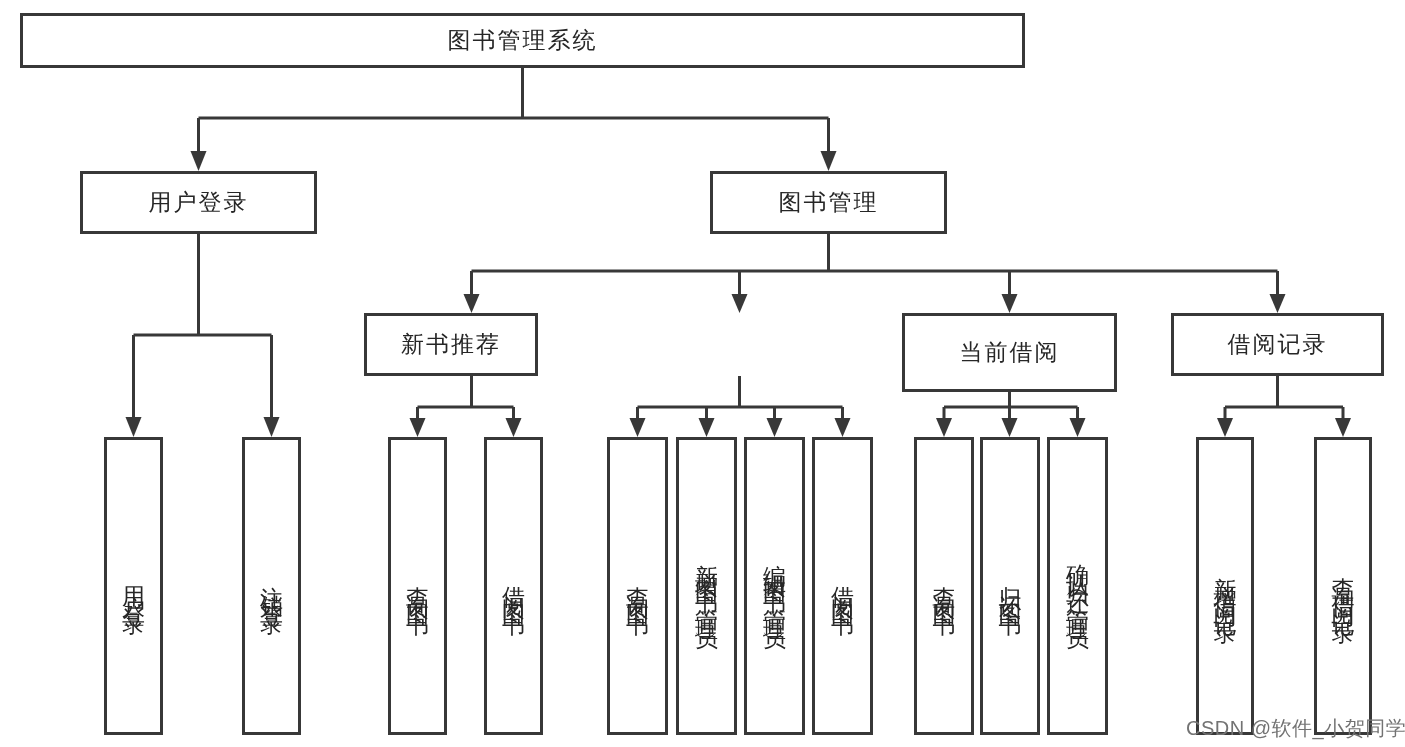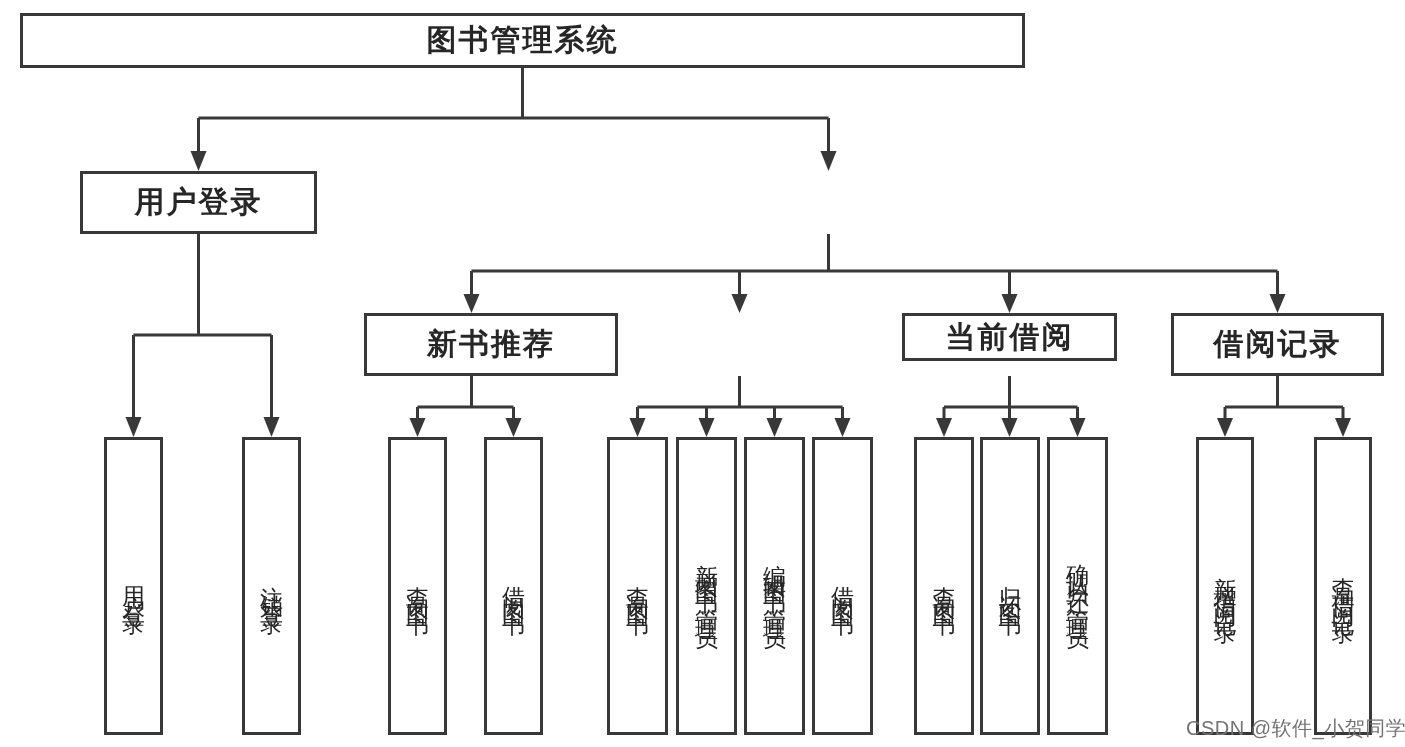--- a/index.html
+++ b/index.html
@@ -28,24 +28,23 @@
     position: absolute;
     box-sizing: border-box;
     background: #ffffff;
     border: 3px solid #383838;
     display: flex;
     align-items: center;
     justify-content: center;
     z-index: 2;
   }
   .hnode {
-    font-size: 30px;
+    font-size: 23px;
     letter-spacing: 2px;
     white-space: nowrap;
-    font-weight: bold;
   }
   .vnode {
     writing-mode: vertical-lr;
     text-orientation: mixed;
     font-size: 23px;
     letter-spacing: 9px;
     line-height: 1;
     white-space: nowrap;
   }
   .watermark {
@@ -112,23 +111,24 @@
     <g>
       <path class="line" d="M1277.5 376 V407 M1225 407 H1343 M1225 407 V419 M1343 407 V419"></path>
       <polygon class="arrow" points="1217,418 1233,418 1225,437"></polygon>
       <polygon class="arrow" points="1335,418 1351,418 1343,437"></polygon>
     </g>
   </svg>
 
   <div class="node hnode" style="left:20px; top:13px; width:1005px; height:55px;">图书管理系统</div>
 
   <div class="node hnode" style="left:80px; top:171px; width:237px; height:63px;">用户登录</div>
+  <div class="node hnode" style="left:710px; top:171px; width:237px; height:63px;">图书管理</div>
 
-  <div class="node hnode" style="left:364px; top:313px; width:254px; height:63px;">新书推荐</div>
-  <div class="node hnode" style="left:902px; top:313px; width:215px; height:48px;">当前借阅</div>
+  <div class="node hnode" style="left:364px; top:313px; width:174px; height:63px;">新书推荐</div>
+  <div class="node hnode" style="left:902px; top:313px; width:215px; height:79px;">当前借阅</div>
   <div class="node hnode" style="left:1171px; top:313px; width:213px; height:63px;">借阅记录</div>
 
   <div class="node vnode" style="left:104px; top:437px; width:59px; height:298px;">用户登录</div>
   <div class="node vnode" style="left:242px; top:437px; width:59px; height:298px;">注销登录</div>
 
   <div class="node vnode" style="left:388px; top:437px; width:59px; height:298px;">查询图书</div>
   <div class="node vnode" style="left:484px; top:437px; width:59px; height:298px;">借阅图书</div>
 
   <div class="node vnode" style="left:607px; top:437px; width:61px; height:298px;">查询图书</div>
   <div class="node vnode" style="left:676px; top:437px; width:61px; height:298px;">新增图书（管理员）</div>

